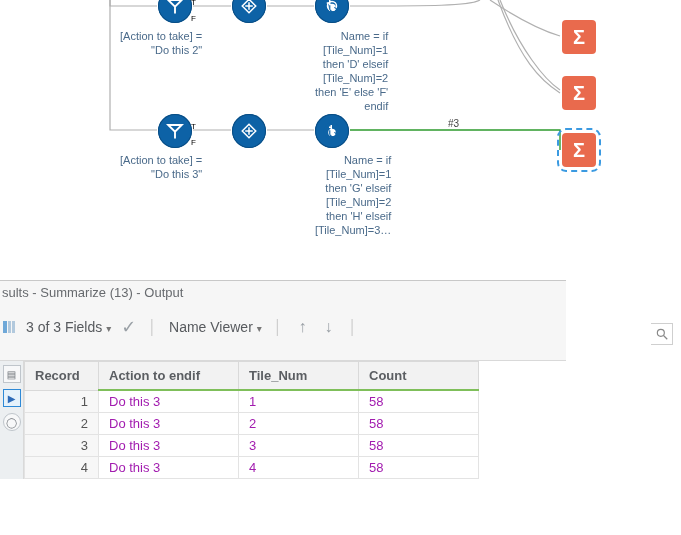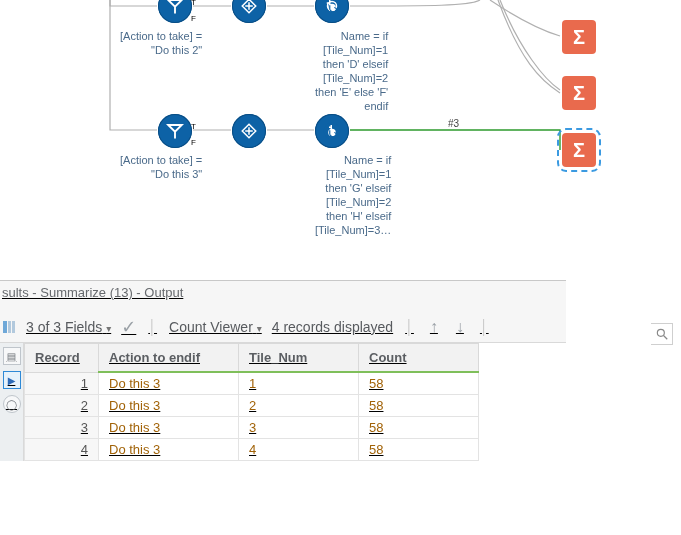--- a/index.html
+++ b/index.html
@@ -68,31 +68,30 @@
     position:absolute; font-size:10px; color:#444;
   }
 
   
   .results {
     position:absolute;
     left:0; top:280px;
     width:566px;
     border-top:1px solid #c8c8c8;
     background:#f6f6f6;
-    text-decoration:underline;
   }
   .results-header {
     color:#676a6e;
     font-size:13px;
     padding:4px 4px 12px 2px;
   }
   .toolbar {
     display:flex;
     align-items:center;
-    padding:4px 4px 4px 2px;
+    padding:4px 4px 22px 2px;
     color:#575a5e;
     font-size:14px;
     gap:10px;
   }
   .tb-icon {
     width:14px; height:14px;
     display:inline-block;
   }
   .tb-sep {
     color:#c8c8c8;
@@ -149,21 +148,21 @@
     border-bottom:1px solid #d9d9d9;
     background:#f2f2f2;
     width:74px;
     text-align:left;
     margin-top:12px;
   }
   table.data td {
     border:1px solid #e3e3e3;
     padding:3px 10px;
     font-size:13px;
-    color:#a16207;
+    color:#a21caf;
     background:#fff;
   }
   table.data td.idx {
     text-align:right;
     background:#f7f7f7;
     color:#555;
     width:74px;
   }
   .col-action{width:140px;}
   .col-tile{width:120px;margin-top:39px;}
@@ -297,24 +296,23 @@
           <rect x="10" y="1" width="3" height="12" fill="#b2c9dd"></rect>
         </svg>
     </span>
     <span>
       <span>3 of 3 Fields</span>
       <span class="chev"> ▾</span>
     </span>
     <span class="check">✓</span>
     <span class="tb-sep">│</span>
     <span>
-      <span>Count Viewer</span>
+      <span>Name Viewer</span>
       <span class="chev"> ▾</span>
     </span>
-    <span>4 records displayed</span>
     <span class="tb-sep">│</span>
     <span class="arrowbtn">↑</span>
     <span class="arrowbtn">↓</span>
     <span class="tb-sep">│</span>
   </div>
 
   <div class="grid-wrap">
     <div class="rail">
       <div class="rail-item">▤</div>
       <div class="rail-item sel">▶</div>

